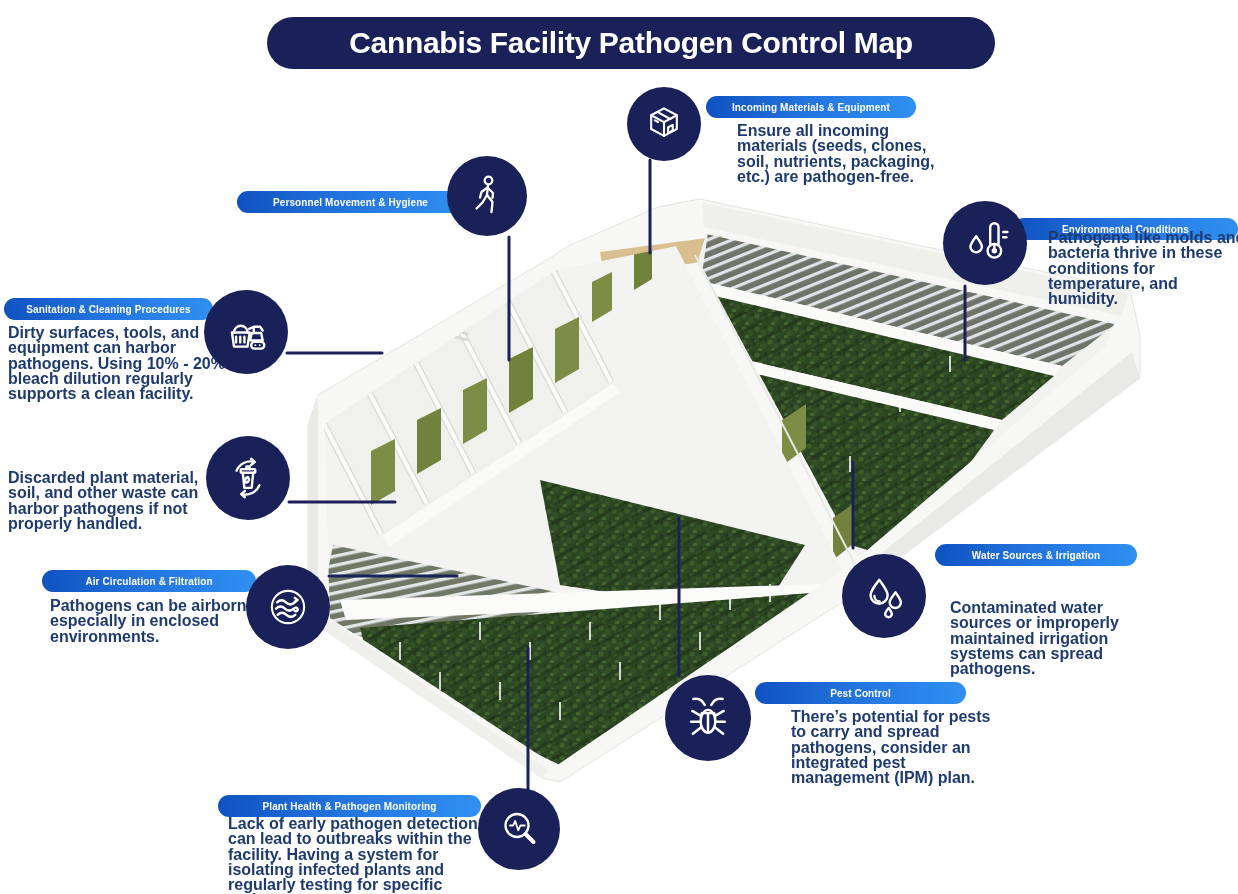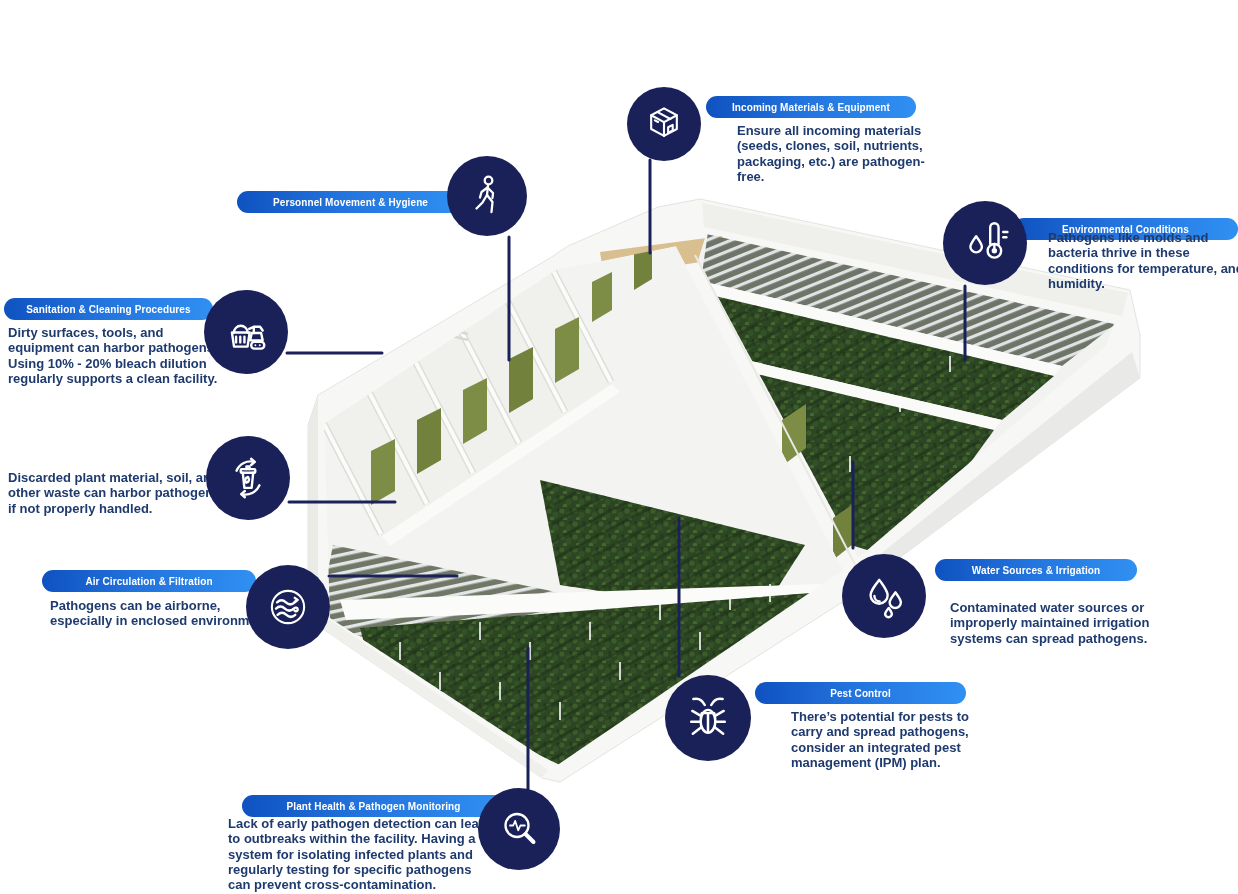--- a/index.html
+++ b/index.html
@@ -13,21 +13,21 @@
     background:#1a2158;border-radius:27px;display:flex;align-items:center;justify-content:center;
     color:#ffffff;font-size:30px;font-weight:700;letter-spacing:-0.3px;
   }
   .pill{
     position:absolute;height:22px;z-index:2;border-radius:11px;
     background:linear-gradient(90deg,#0f52c0 0%,#2373dd 45%,#3090f2 100%);
     display:flex;align-items:center;justify-content:center;
     color:#ffffff;font-size:10px;font-weight:600;white-space:nowrap;letter-spacing:0.1px;
   }
   .desc{
-    position:absolute;z-index:2;color:#1e3a6e;font-size:13px;line-height:15.3px;font-weight:600;
+    position:absolute;z-index:2;color:#1e3a6e;font-size:16px;line-height:15.3px;font-weight:600;
   }
   .icon-circle{
     position:absolute;z-index:3;background:#1a2158;border-radius:50%;
     display:flex;align-items:center;justify-content:center;
   }
   .icon-circle svg{stroke:#ffffff;fill:none;stroke-width:2.3;stroke-linecap:round;stroke-linejoin:round;}
 </style>
 </head>
 <body>
 
@@ -143,20 +143,21 @@
       <line x1="965" y1="286" x2="965" y2="360"></line>
       <line x1="287" y1="353" x2="382" y2="353"></line>
       <line x1="289" y1="502" x2="395" y2="502"></line>
       <line x1="329" y1="576" x2="457" y2="576"></line>
       <line x1="853" y1="462" x2="853" y2="548"></line>
       <line x1="679" y1="518" x2="679" y2="676"></line>
       <line x1="528" y1="648" x2="528" y2="789"></line>
     </g>
   </svg>
 
+  <div class="title-banner">Cannabis Facility Pathogen Control Map</div>
 
   <div class="pill" style="left:706px;top:96px;width:210px;">
     <span>Incoming Materials &amp; Equipment</span>
     </div>
   <div class="desc" style="left:737px;top:123px;width:205px;">Ensure all incoming materials (seeds, clones, soil, nutrients, packaging, etc.) are pathogen-free.</div>
   <div class="icon-circle" style="left:627px;top:87px;width:74px;height:74px;">
     <svg width="44" height="44" viewBox="0 0 48 48">
       <path d="M24 7 L38 14.5 V29.5 L24 37 L10 29.5 V14.5 Z"></path>
       <path d="M10 14.5 L24 22 L38 14.5"></path>
         <path d="M24 22 V37"></path>
@@ -234,21 +235,21 @@
   <div class="icon-circle" style="left:246px;top:565px;width:84px;height:84px;">
     <svg width="50" height="50" viewBox="0 0 48 48">
       <circle cx="24" cy="24" r="15.5" stroke-width="2"></circle>
       <path d="M13.5 19.5 c3 -2.8 5.5 -2.8 8.5 0 s5.5 2.8 8.5 0 l2.5 -2.3"></path>
       <path d="M30.5 15.2 l2.6 2 -2.8 1.9"></path>
       <path d="M12.5 25.5 c3 -2.8 5.5 -2.8 8.5 0 s5.5 2.8 8.5 0 c1.8 -1.6 3.5 -1 3.8 0.6 0.3 1.8 -1.8 2.6 -3 1.4"></path>
       <path d="M14 31.5 c3 -2.8 5.5 -2.8 8.5 0 s5.5 2.8 8.5 0"></path>
     </svg>
   </div>
 
-  <div class="pill" style="left:935px;top:544px;width:202px;margin-top:15px;">
+  <div class="pill" style="left:935px;top:544px;width:202px;">
     <span>Water Sources &amp; Irrigation</span>
     </div>
   <div class="desc" style="left:950px;top:600px;width:205px;">Contaminated water sources or improperly maintained irrigation systems can spread pathogens.</div>
   <div class="icon-circle" style="left:842px;top:554px;width:84px;height:84px;">
     <svg width="50" height="50" viewBox="0 0 48 48">
       <path d="M19.5 8.5 c5 7 8 10.7 8 14.7 a8.2 8.2 0 11-16.4 0 c0 -4 3 -7.7 8.4 -14.7 z"></path>
       <path d="M14.8 24 a5.3 5.3 0 005 5.3"></path>
       <path d="M35 20.5 c3.2 4.6 5.2 7 5.2 9.6 a5.4 5.4 0 11-10.8 0 c0 -2.6 2.4 -5 5.6 -9.6 z"></path>
       <path d="M28.5 35.5 c1.9 2.7 3 4.2 3 5.7 a3.2 3.2 0 11-6.4 0 c0 -1.5 1.2 -3 3.4 -5.7 z"></path>
     </svg>
@@ -267,21 +268,21 @@
         <path d="M24 19.5 V37.5"></path>
       <path d="M17.5 22 L9.5 17.5"></path>
         <path d="M17.2 27.5 H8.5"></path>
         <path d="M17.8 32.5 L10 38.5"></path>
       <path d="M30.5 22 L38.5 17.5"></path>
         <path d="M30.8 27.5 H39.5"></path>
         <path d="M30.2 32.5 L38 38.5"></path>
     </svg>
   </div>
 
-  <div class="pill" style="left:218px;top:795px;width:263px;margin-left:24px;">
+  <div class="pill" style="left:218px;top:795px;width:263px;">
     <span>Plant Health &amp; Pathogen Monitoring</span>
     </div>
   <div class="desc" style="left:228px;top:816px;width:268px;">Lack of early pathogen detection can lead to outbreaks within the facility. Having a system for isolating infected plants and regularly testing for specific pathogens can prevent cross-contamination.</div>
   <div class="icon-circle" style="left:478px;top:788px;width:82px;height:82px;">
     <svg width="48" height="48" viewBox="0 0 48 48">
       <circle cx="22" cy="20.5" r="11.5"></circle>
       <path d="M30.5 29 L38.5 37" stroke-width="4"></path>
       <path d="M15 20.5 h3.2 l2 -4.6 3 9.4 2.2 -4.8 h4.4" stroke-width="1.8"></path>
     </svg>
   </div>

